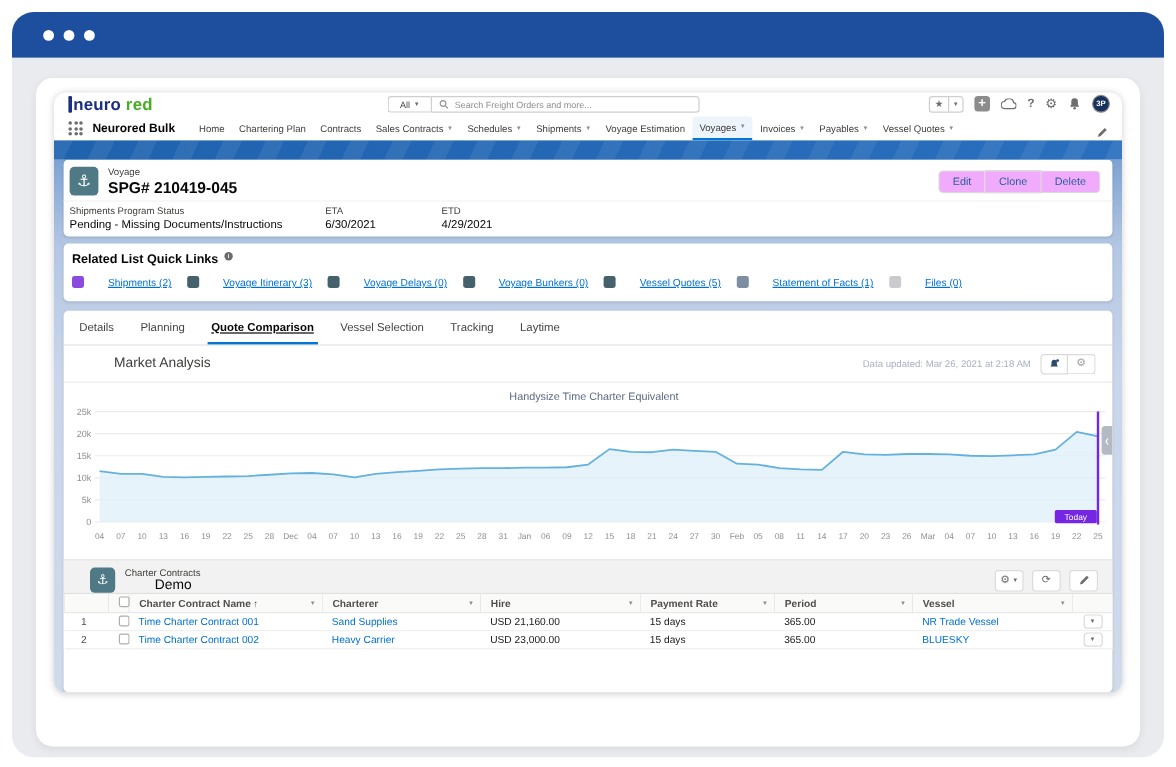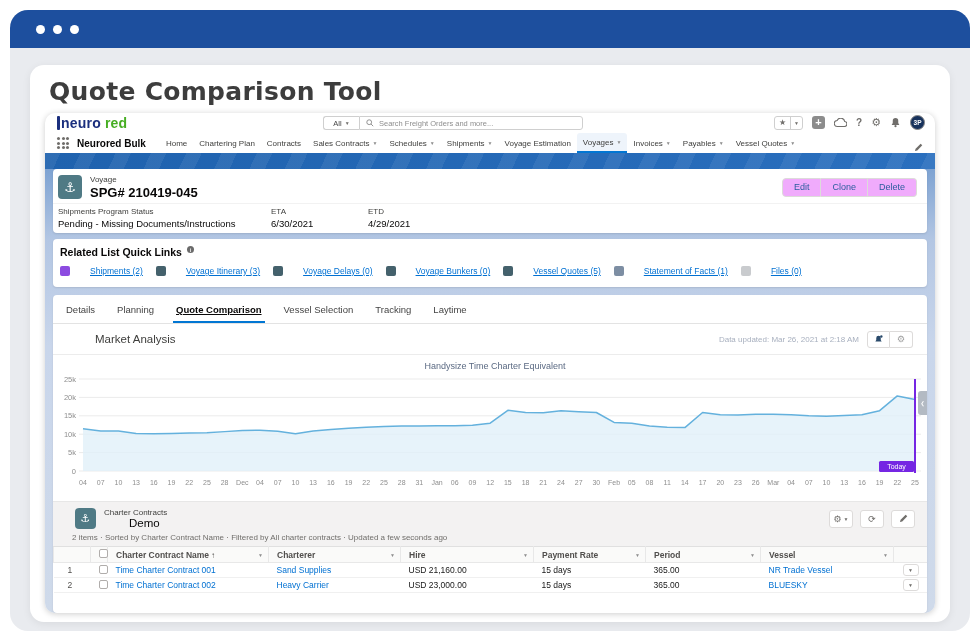--- a/index.html
+++ b/index.html
@@ -107,21 +107,20 @@
 </head>
 <body>
 
 <div class="window">
   <div class="titlebar">
     <span class="dot"></span>
     <span class="dot"></span>
     <span class="dot"></span>
   </div>
   <div class="card">
-    <h1>Quote Comparison Tool</h1>
     <div class="shot">
 
       <div class="sf-header">
         <div class="logo">
           <span class="mark"></span>
           <span class="p1">neuro</span>
           <span class="p2">red</span>
         </div>
         <div class="searchwrap">
           <div class="scope">
@@ -399,21 +398,20 @@
                 <div class="ccbtn">
                     <span style="font-family:'DejaVu Sans',sans-serif">⟳</span>
                   </div>
                 <div class="ccbtn">
                     <svg width="9" height="9" viewBox="0 0 10 10">
                       <path d="M1 9l.8-2.6L7.4.8l1.8 1.8-5.6 5.6z" fill="#706e6b"></path>
                     </svg>
                   </div>
               </div>
             </div>
-            <div class="ccmeta">2 items · Sorted by Charter Contract Name · Filtered by All charter contracts · Updated a few seconds ago</div>
             <table>
               <colgroup>
                 <col style="width:37px">
                   <col style="width:17px">
                   <col style="width:161px">
                   <col style="width:132px">
                   <col style="width:133px">
                   <col style="width:112px">
                   <col style="width:115px">
                   <col style="width:133px">

